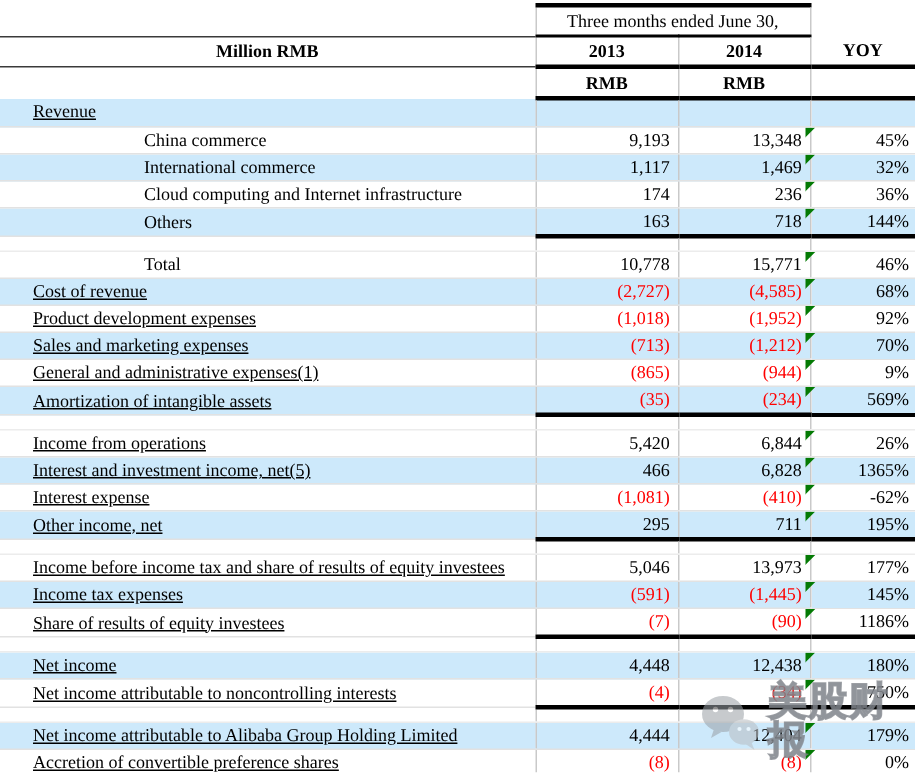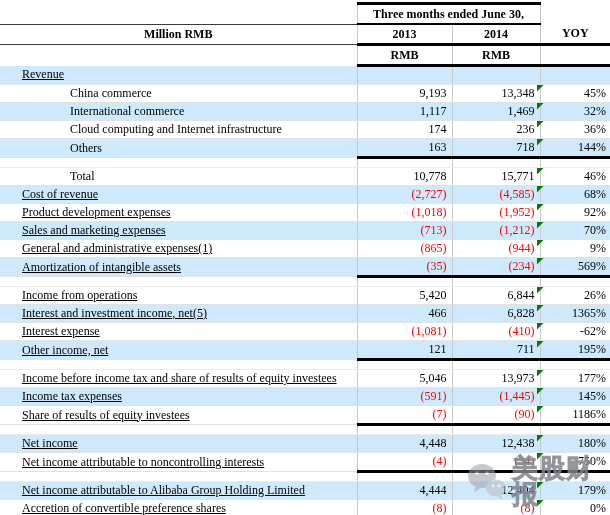--- a/index.html
+++ b/index.html
@@ -4,29 +4,29 @@
 <style>
   html,body{margin:0;padding:0;background:#fff;}
   .canvas{
     position:relative;width:610px;height:515px;background:#fff;overflow:hidden;
     font-family:"Liberation Serif",serif;font-size:12px;color:#000;
   }
   table{border-collapse:collapse;table-layout:fixed;width:610px;position:absolute;top:2px;left:0;}
   td{padding:0;height:17px;vertical-align:middle;white-space:nowrap;overflow:visible;}
   thead td{height:18px;text-align:center;font-weight:bold;}
   .b{font-weight:bold;margin-left:19px;}
-  .h-span{border-top:3px solid var(--border-black,#000);border-bottom:2px solid var(--border-black,#000);font-weight:bold;}
+  .h-span{border-top:3px solid var(--border-black,#000);border-bottom:2px solid var(--border-black,#000);font-weight:normal;}
   .h-million{border-top:1px solid #3a3a3a;border-bottom:1px solid #3a3a3a;text-align:center;}
   .h-under{border-bottom:3px solid var(--border-black,#000);}
   .v-sep{border-left:1px solid #c9c9c9;}
   tbody td{border-bottom:1px solid #e2e2e2;}
   tr.blue td{background:var(--row-blue,#CDE9FB);}
   .c-label{text-align:left;}
   .ind1{padding-left:22px;text-decoration:underline;}
-  .ind2{padding-left:70px;}
+  .ind2{padding-left:96px;}
   .c-val{text-align:right;padding-right:5px;}
   .c-yoy{text-align:right;padding-right:4px;position:relative;}
   .neg{color:var(--neg-red,#FF0000);}
   tr.endrow td.c-val,tr.endrow td.c-yoy{border-bottom:3px solid var(--border-black,#000);}
   tr.spacer td{height:8px;border-bottom:1px solid #ececec;}
   .flag{
     position:absolute;left:-4px;top:0;width:7px;height:7px;
     background:var(--flag-green,#047A04);
     clip-path:polygon(0 0,100% 0,0 100%);
   }
@@ -165,21 +165,21 @@
           <td class="c-yoy v-sep"><span class="flag"></span>1365%</td>
         </tr>
         <tr class="white">
           <td class="c-label ind1">Interest expense</td>
           <td class="c-val v-sep neg">(1,081)</td>
           <td class="c-val v-sep neg">(410)</td>
           <td class="c-yoy v-sep"><span class="flag"></span>-62%</td>
         </tr>
         <tr class="blue endrow">
           <td class="c-label ind1">Other income, net</td>
-          <td class="c-val v-sep">121</td>
+          <td class="c-val v-sep">295</td>
           <td class="c-val v-sep">711</td>
           <td class="c-yoy v-sep"><span class="flag"></span>195%</td>
         </tr>
         <tr class="spacer">
           <td class="c-label"></td>
           <td class="c-val v-sep"></td>
           <td class="c-val v-sep"></td>
           <td class="c-yoy v-sep"></td>
         </tr>
         <tr class="white">

